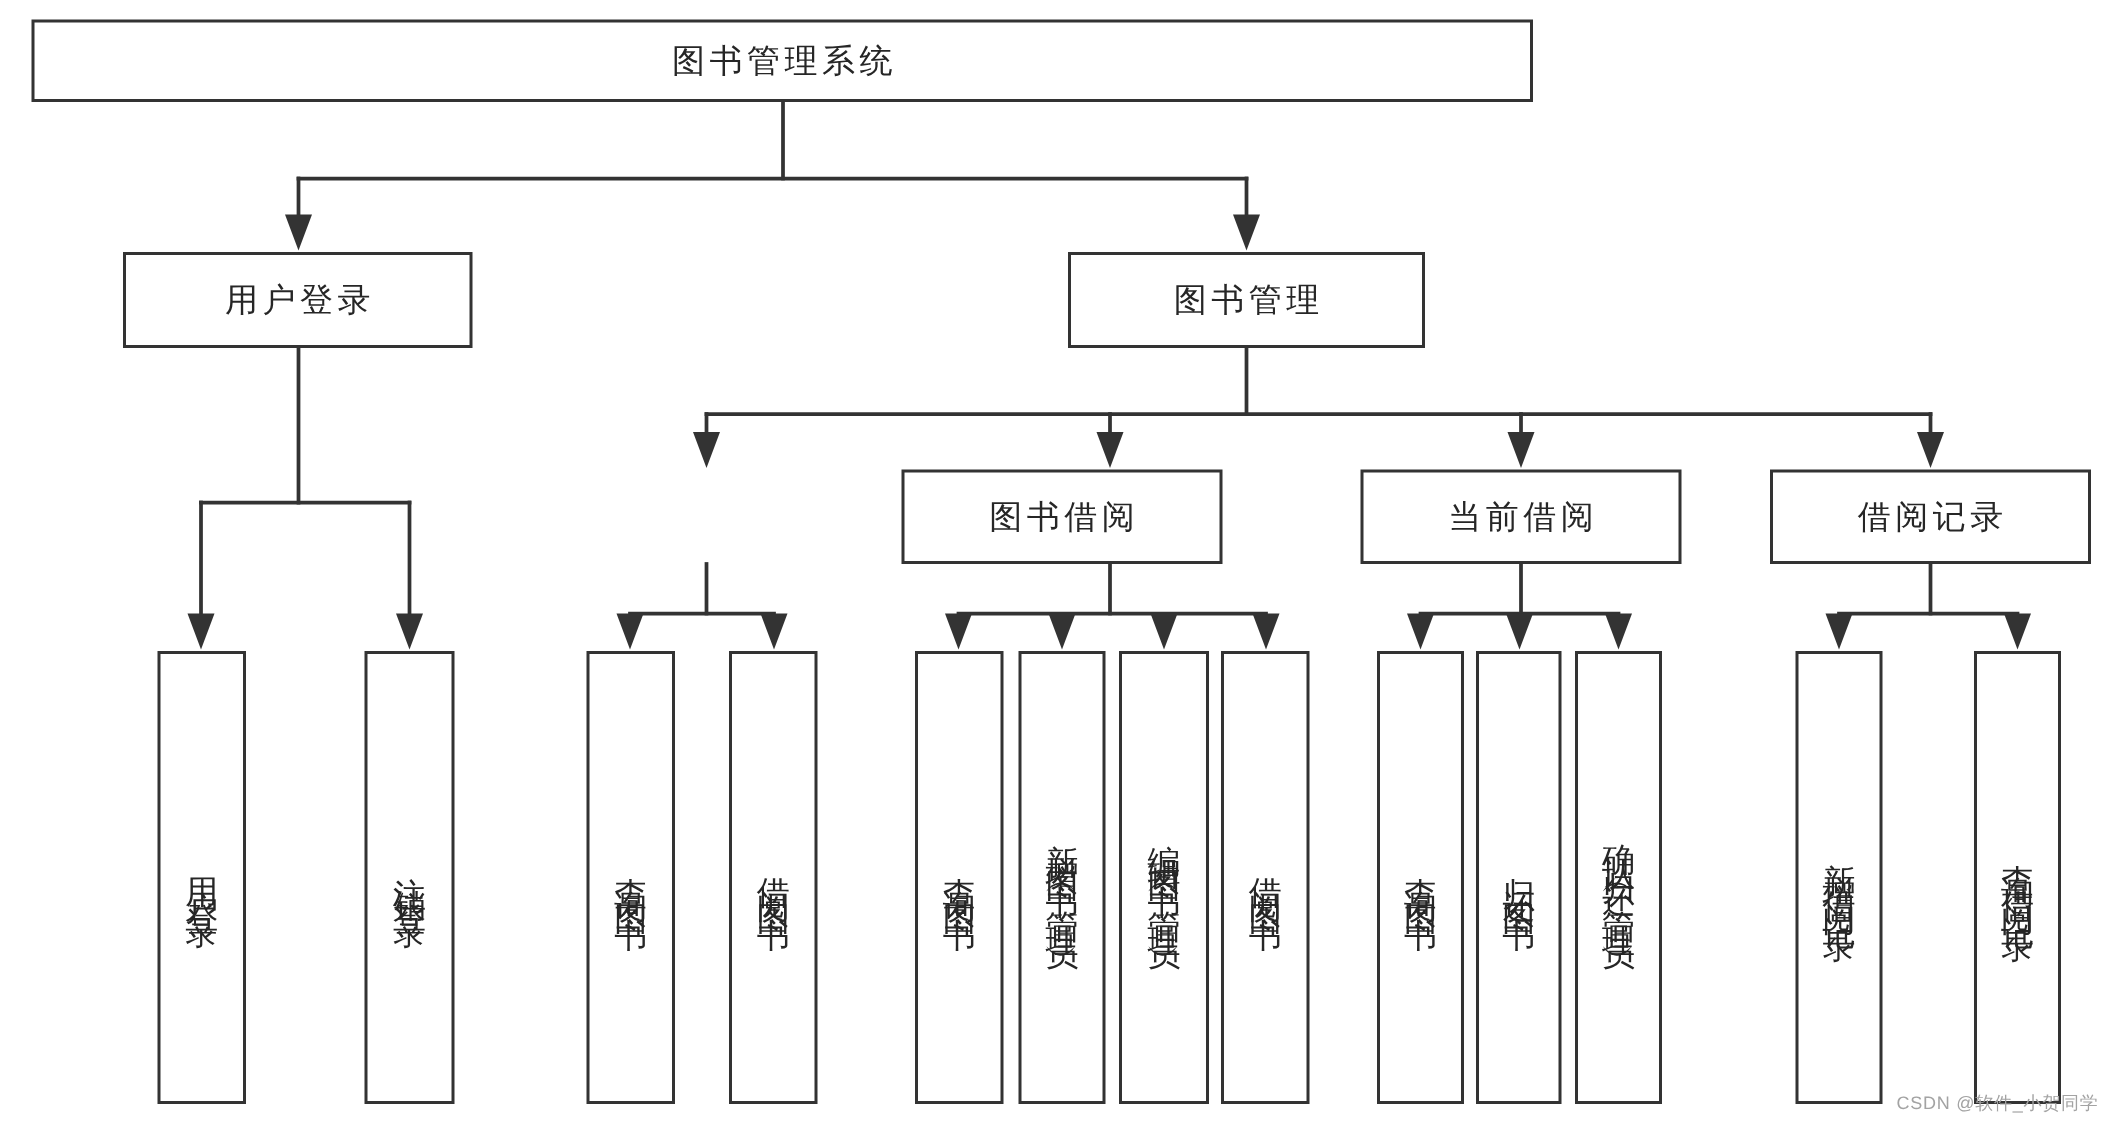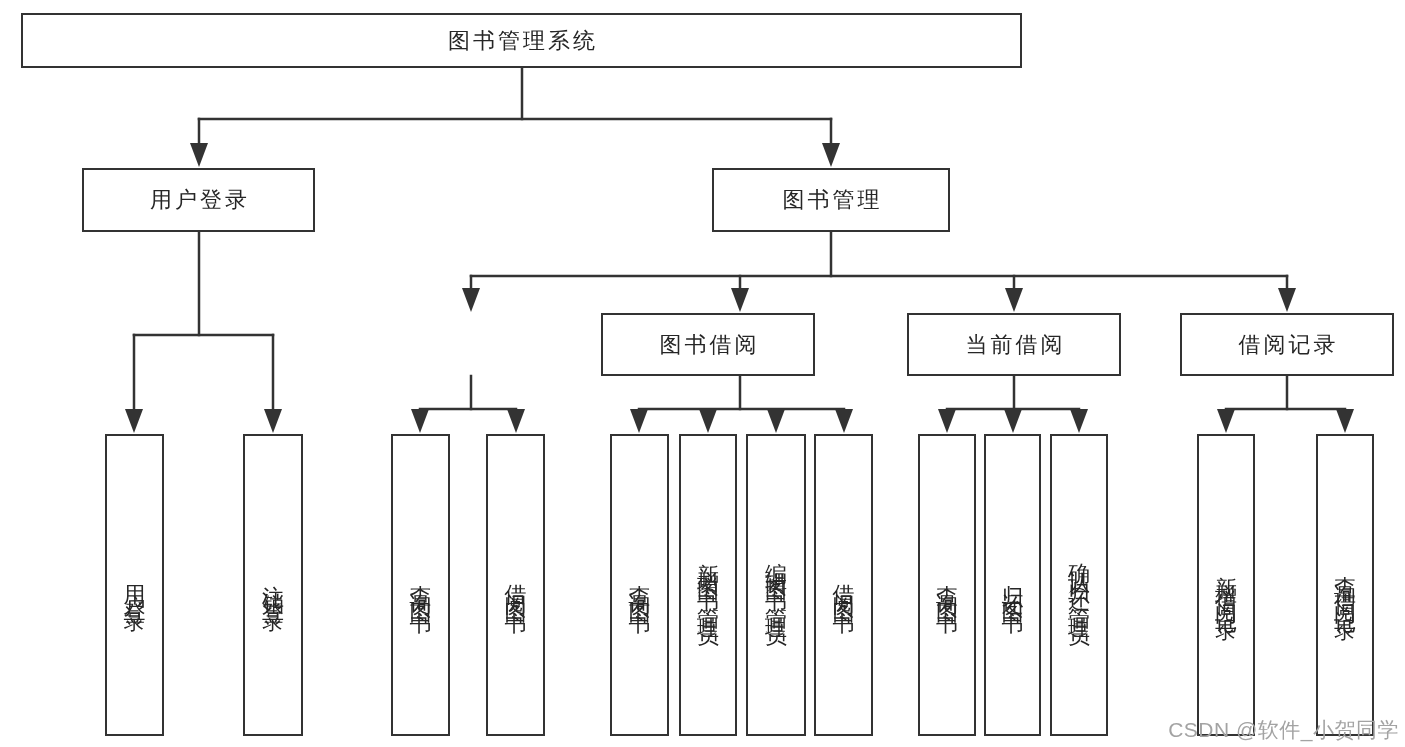--- a/index.html
+++ b/index.html
@@ -15,21 +15,21 @@
     border:2.5px solid #333333;display:flex;align-items:center;justify-content:center;
     color:#262626;
   }
   .h-label{font-size:22px;letter-spacing:3px;text-indent:3px;white-space:nowrap;}
   .v-box span{
     writing-mode:vertical-rl;text-orientation:mixed;
     font-size:22px;letter-spacing:9px;white-space:nowrap;
   }
   .watermark{
     position:absolute;right:6px;bottom:3px;z-index:5;
-    color:#a3a3a3;font-size:21px;letter-spacing:0.5px;white-space:nowrap;
+    color:#a3a3a3;font-size:12px;letter-spacing:0.5px;white-space:nowrap;
   }
 </style>
 </head>
 <body>
 
 <div class="stage">
 
   <svg class="wires" viewBox="0 0 1405 747" xmlns="http://www.w3.org/2000/svg">
 
     <g>

